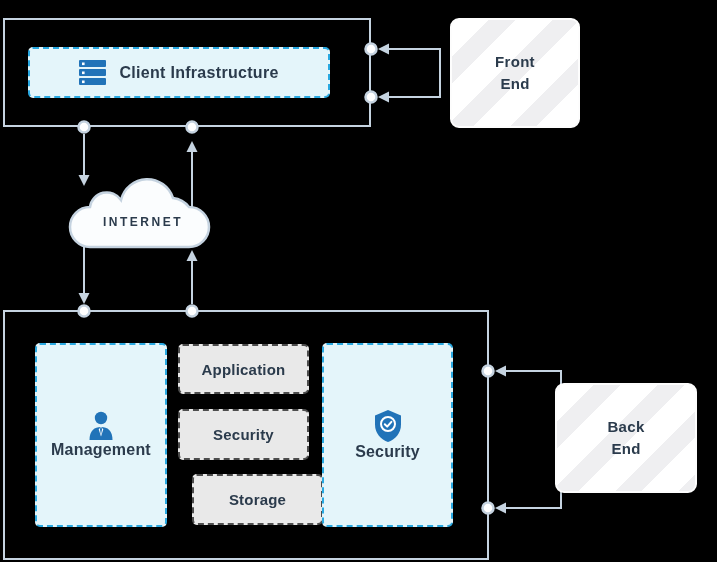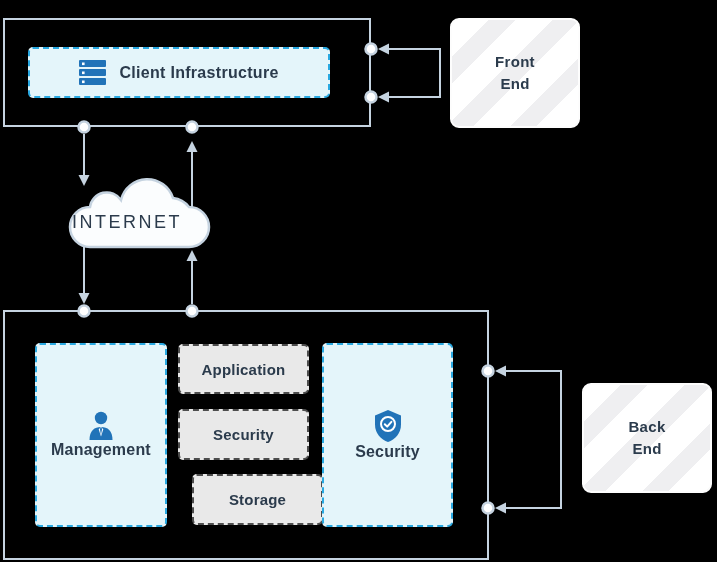--- a/index.html
+++ b/index.html
@@ -45,27 +45,27 @@
   #storage{top:474px;height:51px;margin-left:14px;}
   .gray-node .label{font-size:15px;font-weight:bold;color:var(--navy);letter-spacing:0.2px;}
   .striped{
     background:repeating-linear-gradient(135deg,#ffffff 0 26px,#efeff1 26px 45px);
     border:2px solid #fdfdfd;
     border-radius:9px;
     box-shadow:0 1px 3px rgba(0,0,0,0.25);
     flex-direction:column;
   }
   #front-end{left:450px;top:18px;width:130px;height:110px;}
-  #back-end{left:582px;top:383px;width:130px;height:110px;}
+  #back-end{left:555px;top:383px;width:142px;height:110px;}
   .striped .stack{display:flex;flex-direction:column;align-items:center;line-height:1.5;}
   .striped .stack span{font-size:15px;font-weight:bold;color:var(--navy);letter-spacing:0.3px;}
   #internet-label{
-    left:57px;top:203px;width:140px;height:38px;
+    left:73px;top:203px;width:140px;height:38px;
     display:flex;align-items:center;justify-content:center;
-    font-size:18px;font-weight:normal;color:var(--navy);letter-spacing:2.5px;
+    font-size:12px;font-weight:bold;color:var(--navy);letter-spacing:2.5px;
   }
   .icon-wrap{display:flex;align-items:center;justify-content:center;}
 </style>
 </head>
 <body>
 
 <div class="abs outer-box" id="top-group"></div>
 <div class="abs outer-box" id="bottom-group"></div>
 
 <svg class="abs overlay" viewBox="0 0 717 562" aria-hidden="true">

